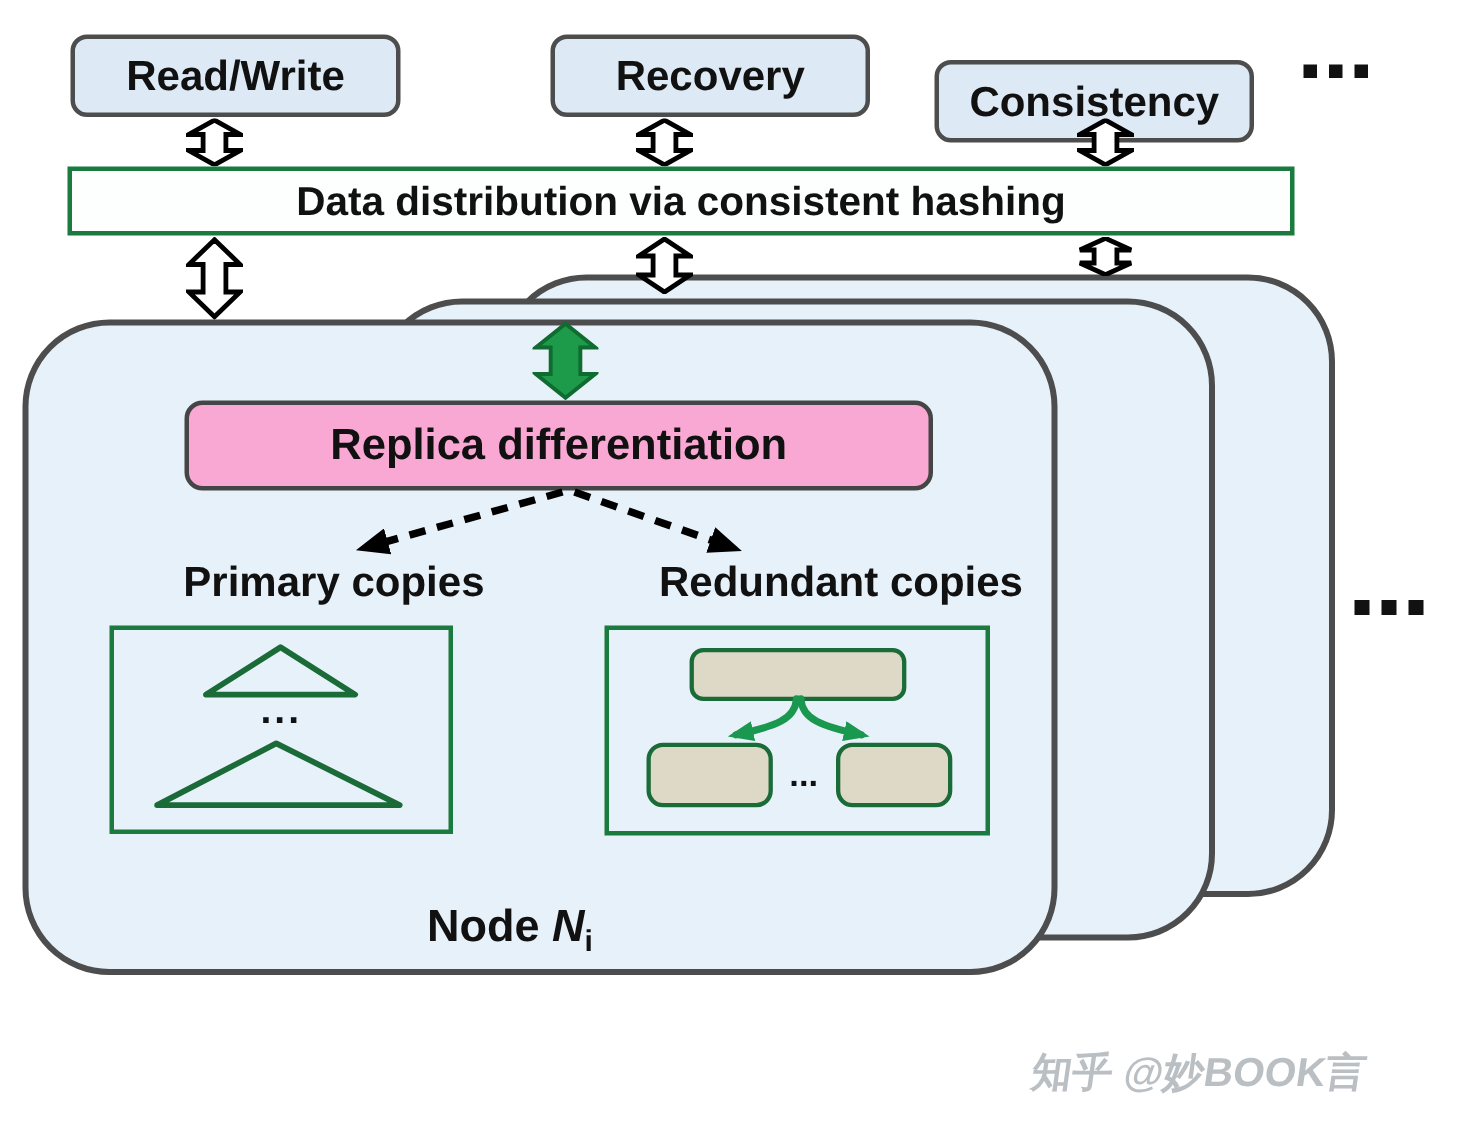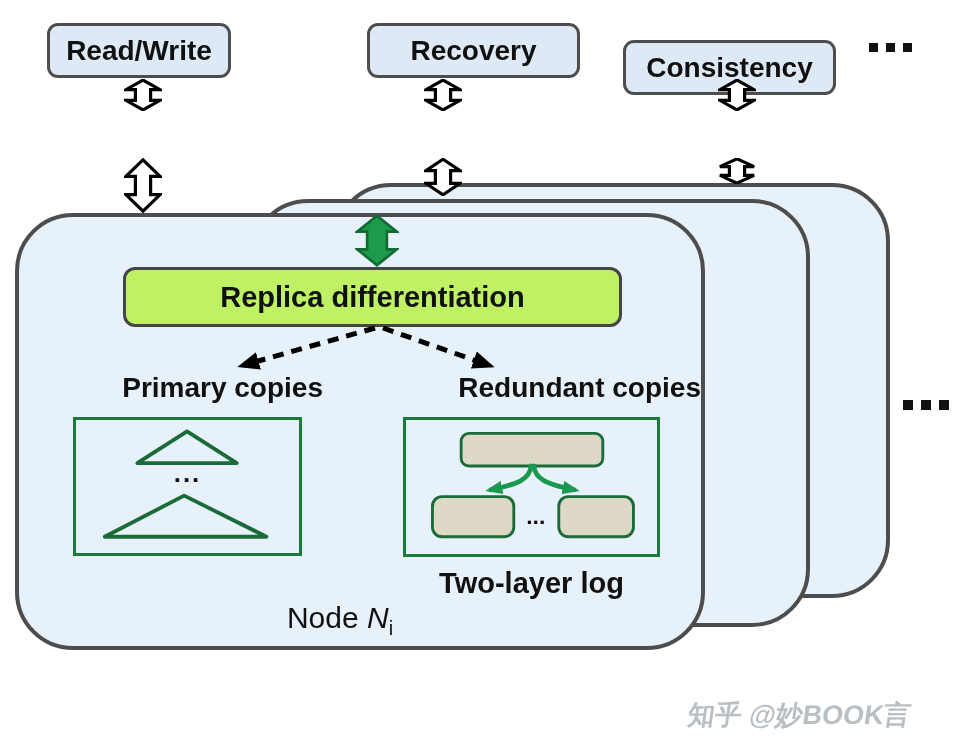--- a/index.html
+++ b/index.html
@@ -3,21 +3,21 @@
 <meta charset="utf-8">
 <style>
   html,body{margin:0;padding:0;background:#ffffff;}
   .stage{position:relative;width:971px;height:754px;background:#ffffff;
          font-family:"Liberation Sans",sans-serif;color:#111;overflow:hidden;}
 
   
   .svc{position:absolute;height:55px;box-sizing:border-box;background:#ddeaf6;
        border:3.5px solid #4d4d4d;border-radius:11px;display:flex;align-items:center;
        justify-content:center;font-weight:bold;font-size:28px;z-index:4;}
-  .svc1{left:47px;top:23px;width:184px;}
+  .svc1{left:47px;top:23px;width:220px;}
   .svc2{left:335px;top:23px;width:213px;margin-left:32px;}
   .svc3{left:623px;top:40px;width:213px;}
 
   .dots{position:absolute;display:flex;gap:8px;z-index:4;}
   .dots .dot{background:#111;}
   .dots-top{left:869px;top:43px;}
   .dots-top .dot{width:9px;height:9px;}
   .dots-right{left:903px;top:400px;}
   .dots-right .dot{width:10px;height:10px;}
 
@@ -33,42 +33,42 @@
   .node{position:absolute;box-sizing:border-box;background:#e7f1fa;
         border:4px solid #4d4d4d;border-radius:58px;}
   .node-back{left:333px;top:183px;width:557px;height:415px;z-index:1;}
   .node-mid{left:250px;top:199px;width:560px;height:428px;z-index:2;}
   .node-front{left:15px;top:213px;width:690px;height:437px;z-index:3;}
 
   .green-arrow{position:absolute;left:355px;top:214px;width:44px;height:53px;z-index:4;}
   .green-arrow svg{width:100%;height:100%;display:block;}
 
   .replica{position:absolute;left:123px;top:267px;width:499px;height:60px;box-sizing:border-box;
-           background:#bef264;border:3.5px solid #454545;border-radius:12px;display:flex;
+           background:#f9a8d4;border:3.5px solid #454545;border-radius:12px;display:flex;
            align-items:center;justify-content:center;font-weight:bold;font-size:29px;z-index:4;}
 
   .fork{position:absolute;left:170px;top:322px;width:390px;height:58px;z-index:4;}
 
   .copylabel{position:absolute;font-weight:bold;font-size:28px;text-align:right;z-index:4;}
   .primary{left:58px;top:372px;width:265px;}
-  .redundant{left:401px;top:372px;width:300px;}
+  .redundant{left:382px;top:372px;width:300px;}
 
   .gbox{position:absolute;box-sizing:border-box;border:3.5px solid #1b7a3e;z-index:4;}
   .lsmbox{left:73px;top:417px;width:229px;height:139px;}
   .logbox{left:403px;top:417px;width:257px;height:140px;}
   .gbox svg{position:absolute;left:0;top:0;width:100%;height:100%;display:block;}
   .lsm-ellipsis{position:absolute;left:0;top:40px;width:100%;text-align:center;
                 font-weight:800;font-size:26px;letter-spacing:2px;line-height:1;}
 
   .boxcaption{position:absolute;font-weight:bold;font-size:29px;text-align:center;z-index:4;}
   .lsmcap{left:73px;top:567px;width:229px;}
   .logcap{left:390px;top:567px;width:283px;}
 
   .nodelabel{position:absolute;left:225px;top:601px;width:230px;text-align:center;
-             font-weight:normal;font-size:30px;z-index:4;}
+             font-weight:bold;font-size:30px;z-index:4;}
   .nodelabel .nvar{font-style:italic;}
   .nodelabel sub{font-size:20px;font-style:normal;}
 
   
   .figcap{position:absolute;left:0;top:690px;width:100%;text-align:center;
           font-family:"Liberation Serif",serif;font-size:34px;color:#000;z-index:5;}
   .figcap .capfx{font-weight:bold;}
   .figcap .capname{font-family:"Liberation Sans",sans-serif;margin-left:10px;}
   .figcap .caprest{margin-left:9px;}
 
@@ -99,20 +99,21 @@
     <svg viewBox="0 0 40 60" preserveAspectRatio="none">
         <path d="M20 2 L38 20 H28 V40 H38 L20 58 L2 40 H12 V20 H2 Z" fill="#ffffff" stroke="#000000" stroke-width="3.2" vector-effect="non-scaling-stroke"></path>
       </svg>
   </div>
   <div class="varrow" style="left:718px;top:79px;width:38px;height:32px;">
     <svg viewBox="0 0 40 60" preserveAspectRatio="none">
         <path d="M20 2 L38 20 H28 V40 H38 L20 58 L2 40 H12 V20 H2 Z" fill="#ffffff" stroke="#000000" stroke-width="3.2" vector-effect="non-scaling-stroke"></path>
       </svg>
   </div>
 
+  <div class="hashbar">Data distribution via consistent hashing</div>
 
   <div class="varrow" style="left:124px;top:158px;width:38px;height:55px;">
     <svg viewBox="0 0 40 60" preserveAspectRatio="none">
         <path d="M20 2 L38 20 H28 V40 H38 L20 58 L2 40 H12 V20 H2 Z" fill="#ffffff" stroke="#000000" stroke-width="3.2" vector-effect="non-scaling-stroke"></path>
       </svg>
   </div>
   <div class="varrow" style="left:424px;top:158px;width:38px;height:38px;">
     <svg viewBox="0 0 40 60" preserveAspectRatio="none">
         <path d="M20 2 L38 20 H28 V40 H38 L20 58 L2 40 H12 V20 H2 Z" fill="#ffffff" stroke="#000000" stroke-width="3.2" vector-effect="non-scaling-stroke"></path>
       </svg>
@@ -171,20 +172,19 @@
       </defs>
       <rect x="55" y="14" width="148" height="34" rx="8" fill="#ded9c6" stroke="#1a6b38" stroke-width="3"></rect>
       <path d="M128 48 C127 62 114 67 86 73" stroke="#1a9850" stroke-width="5" fill="none" stroke-linecap="round" marker-end="url(#mgreen)"></path>
       <path d="M131 48 C132 62 145 67 173 73" stroke="#1a9850" stroke-width="5" fill="none" stroke-linecap="round" marker-end="url(#mgreen)"></path>
       <rect x="25" y="80" width="85" height="42" rx="10" fill="#ded9c6" stroke="#1a6b38" stroke-width="3"></rect>
       <rect x="157" y="80" width="78" height="42" rx="10" fill="#ded9c6" stroke="#1a6b38" stroke-width="3"></rect>
       <text x="133" y="109" text-anchor="middle" font-size="24" font-weight="bold" fill="#111">...</text>
     </svg>
   </div>
 
-  <div class="boxcaption logcap">Two-layer log</div>
 
   <div class="nodelabel"><span>Node </span><span class="nvar">N</span><sub>i</sub></div>
 
 
   <div class="watermark">知乎 @妙BOOK言</div>
 
 </div>
 
 </body></html>

